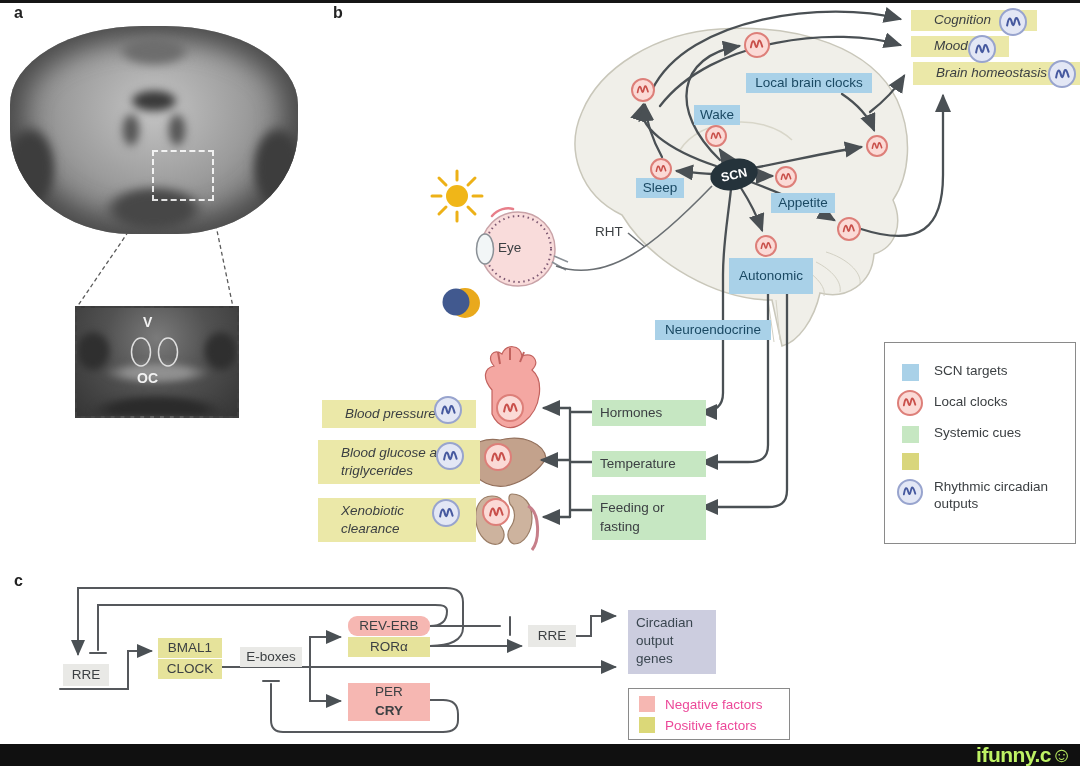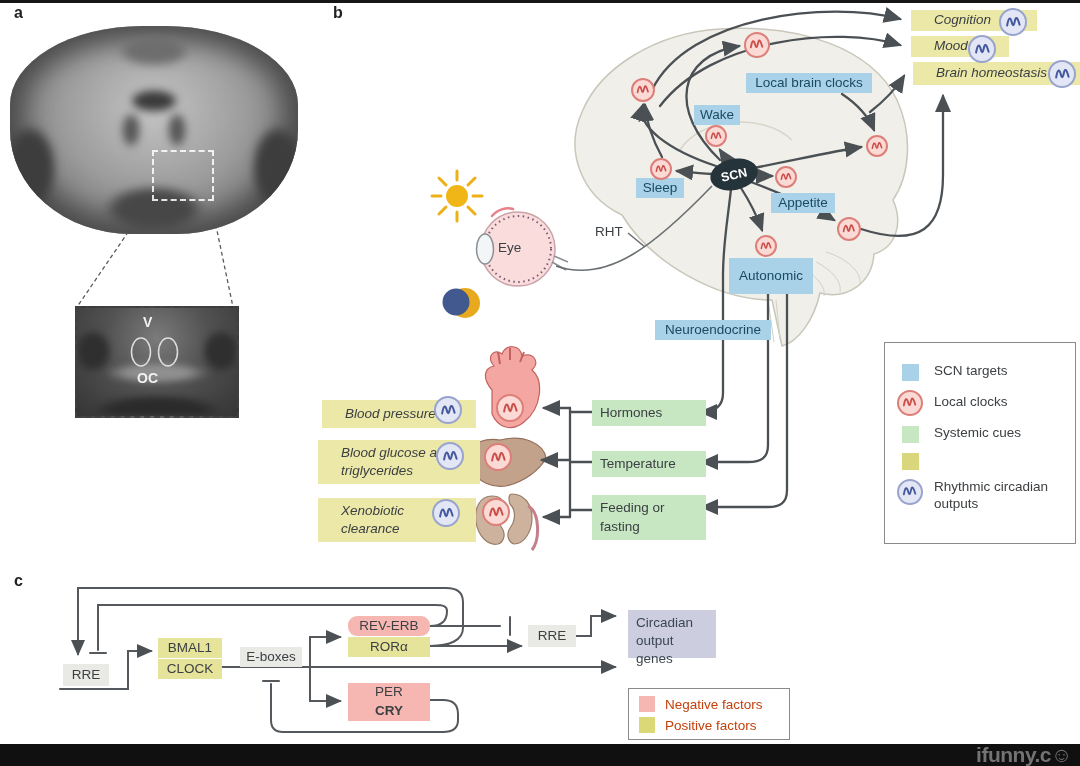--- a/index.html
+++ b/index.html
@@ -49,28 +49,28 @@
   .clock svg{width:78%;height:78%;}
   .clockP{background:#fbdad6;border:2px solid #dd7f79;color:#c9504b;}
   .clockB{background:#e3e7f5;border:2px solid #98a4ce;color:#46599f;}
   
   .legend{background:#fff;border:1px solid #8a8a8a;z-index:2;}
   .legend-b{left:884px;top:342px;width:192px;height:202px;padding:20px 12px;box-sizing:border-box;}
   .lrow{display:flex;align-items:flex-start;gap:11px;margin-bottom:9px;font-size:13.5px;color:#3c4043;line-height:1.25;}
   .licon{flex:0 0 26px;display:flex;justify-content:center;}
   .sq{width:17px;height:17px;margin-top:1px;}
   .legend-c{left:628px;top:688px;width:162px;height:52px;padding:7px 10px;box-sizing:border-box;}
-  .lrow-c{display:flex;align-items:center;gap:10px;margin-bottom:5px;font-size:13.5px;color:#c2410c;}
+  .lrow-c{display:flex;align-items:center;gap:10px;margin-bottom:5px;font-size:13.5px;color:#ec4899;}
   .sq-s{width:16px;height:16px;}
   .small-text{font-size:13.5px;color:#3c4043;z-index:2;}
   
   .topbar{left:0;top:0;width:1080px;height:3px;background:#161616;z-index:6;}
   .bottombar{left:0;top:744px;width:1080px;height:22px;background:#101010;z-index:6;
        display:flex;justify-content:flex-end;align-items:center;padding-right:8px;box-sizing:border-box;}
-  .wm{color:#737373;font-weight:800;font-size:21px;letter-spacing:-0.5px;line-height:20px;}
+  .wm{color:#bef264;font-weight:800;font-size:21px;letter-spacing:-0.5px;line-height:20px;}
 </style>
 </head>
 <body>
 
 <div id="canvas">
 
   <svg class="overlay" width="1080" height="766" viewBox="0 0 1080 766">
     <defs>
       <marker id="ah" markerWidth="9" markerHeight="8" refX="7" refY="3.5" orient="auto">
         <path d="M0,0 L8,3.5 L0,7 Z" fill="#4a5054"></path>
@@ -351,21 +351,21 @@
 
   <div class="abs box gray-box" style="left:63px;top:664px;width:46px;height:22px;">RRE</div>
   <div class="abs box yel2-box" style="left:158px;top:638px;width:64px;height:20px;">BMAL1</div>
   <div class="abs box yel2-box" style="left:158px;top:659px;width:64px;height:20px;">CLOCK</div>
   <div class="abs box gray-box" style="left:240px;top:647px;width:62px;height:20px;">E-boxes</div>
   <div class="abs box pink-box" style="left:348px;top:616px;width:82px;height:20px;border-radius:9px;">REV-ERB</div>
   <div class="abs box yel2-box" style="left:348px;top:637px;width:82px;height:20px;">RORα</div>
   <div class="abs box pink-box" style="left:348px;top:683px;width:82px;height:19px;">PER</div>
   <div class="abs box pink-box" style="left:348px;top:702px;width:82px;height:19px;font-weight:bold;">CRY</div>
   <div class="abs box gray-box" style="left:528px;top:625px;width:48px;height:22px;">RRE</div>
-  <div class="abs box lav-box" style="left:628px;top:610px;width:88px;height:48px;box-sizing:border-box;">Circadian output genes</div>
+  <div class="abs box lav-box" style="left:628px;top:610px;width:88px;height:64px;box-sizing:border-box;">Circadian output genes</div>
 
   <div class="abs legend legend-c">
     <div class="lrow-c">
         <span class="sq-s" style="background:#f6b7b2;"></span>
       <span>Negative factors</span>
       </div>
     <div class="lrow-c">
         <span class="sq-s" style="background:#dbd878;"></span>
       <span>Positive factors</span>
       </div>

